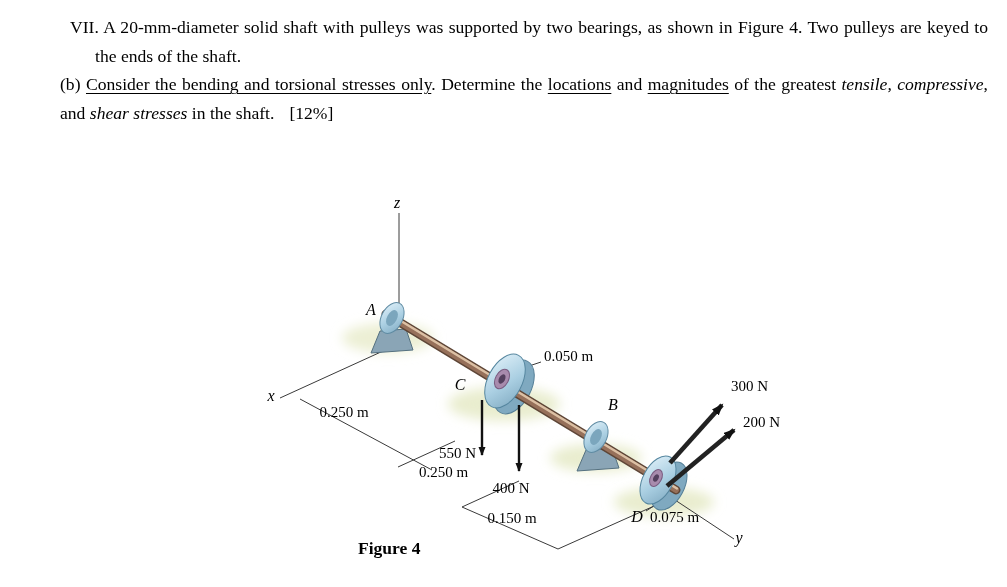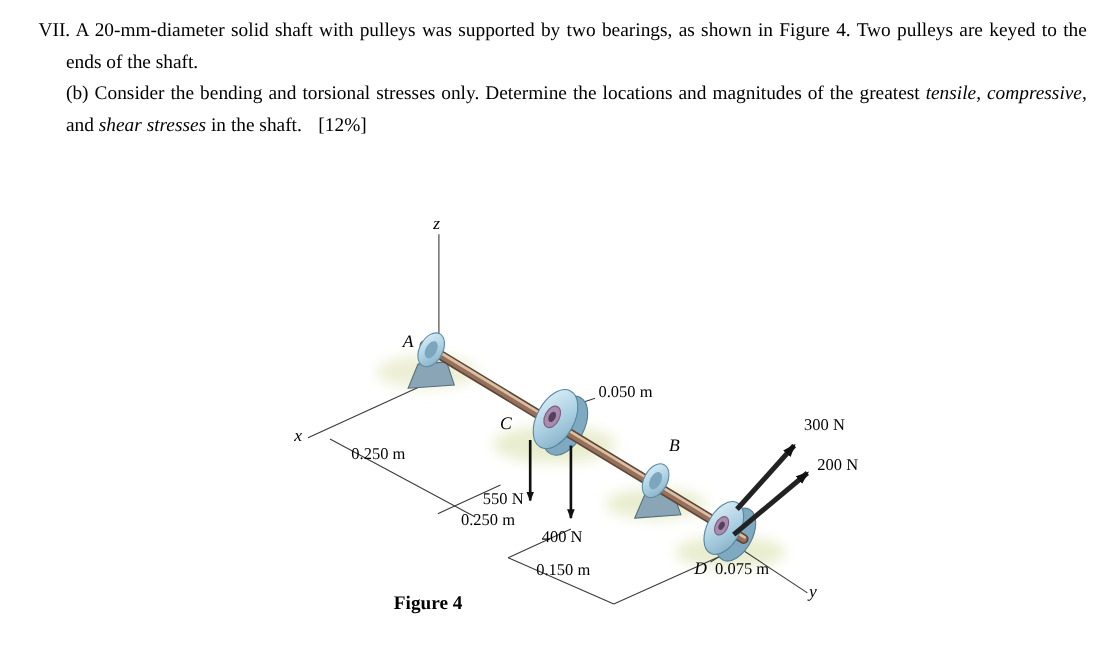--- a/index.html
+++ b/index.html
@@ -6,23 +6,23 @@
   body{
     width:1007px;height:587px;position:relative;overflow:hidden;
     background:#ffffff;color:#000;
     font-family:"Liberation Serif", serif;
   }
   .problem{
     position:absolute;left:35px;top:13px;width:953px;
     font-size:17.6px;line-height:28.6px;
   }
   .problem p{margin:0;text-align:justify;padding-left:25px;}
-  .problem p.hang{text-indent:-25px;}
+  .problem p.hang{text-indent:-25px;margin-left:35px;}
   .it{font-style:italic;}
-  .ul{text-underline-offset:3px;margin-top:14px;}
+  .ul{text-decoration:underline;text-underline-offset:3px;margin-top:14px;}
   .score{margin-left:15px;}
   .fig-svg{position:absolute;left:0;top:0;}
   .lbl{font-family:"Liberation Serif", serif;font-size:15px;fill:#000;}
   .lbl-it{font-family:"Liberation Serif", serif;font-style:italic;font-size:16px;fill:#000;}
   .caption{font-family:"Liberation Serif", serif;font-size:17.5px;font-weight:bold;fill:#000;}
 </style>
 </head>
 <body>
 
 <div class="problem">

